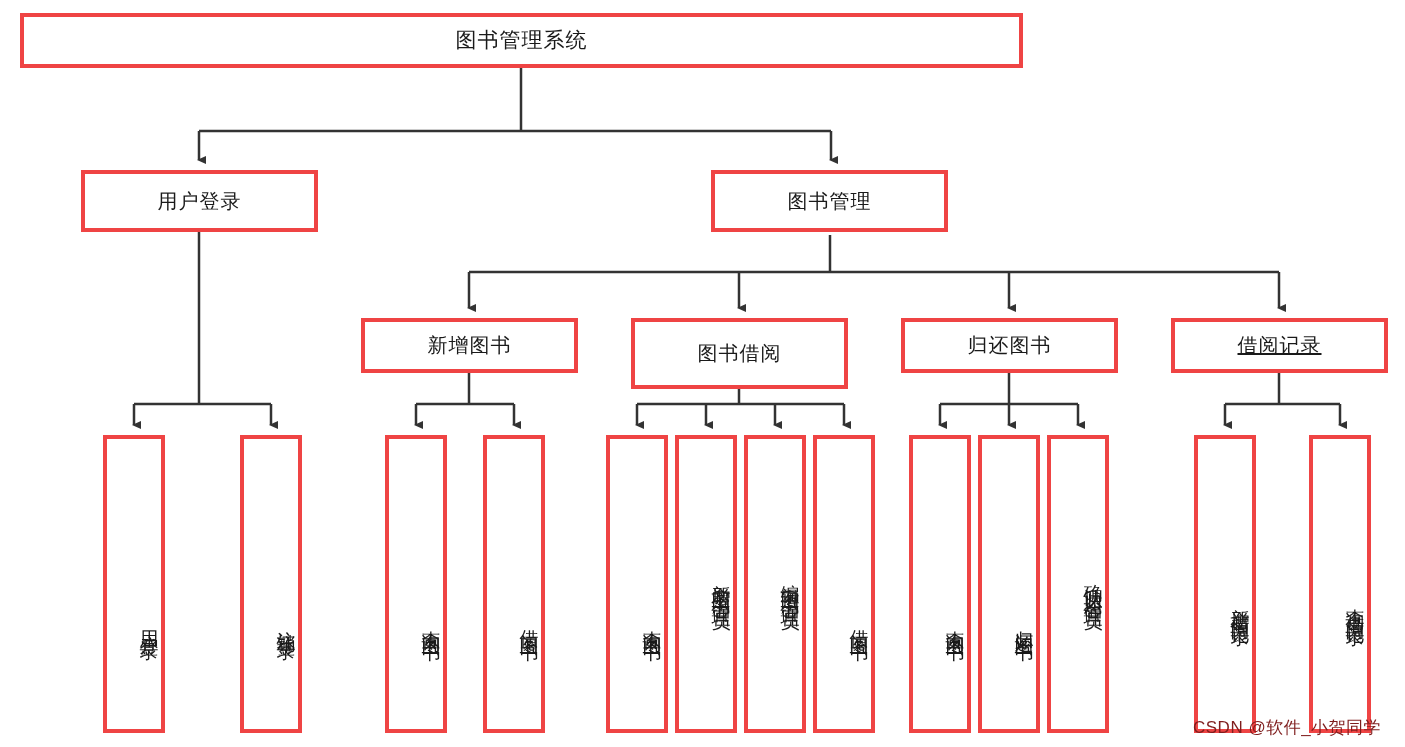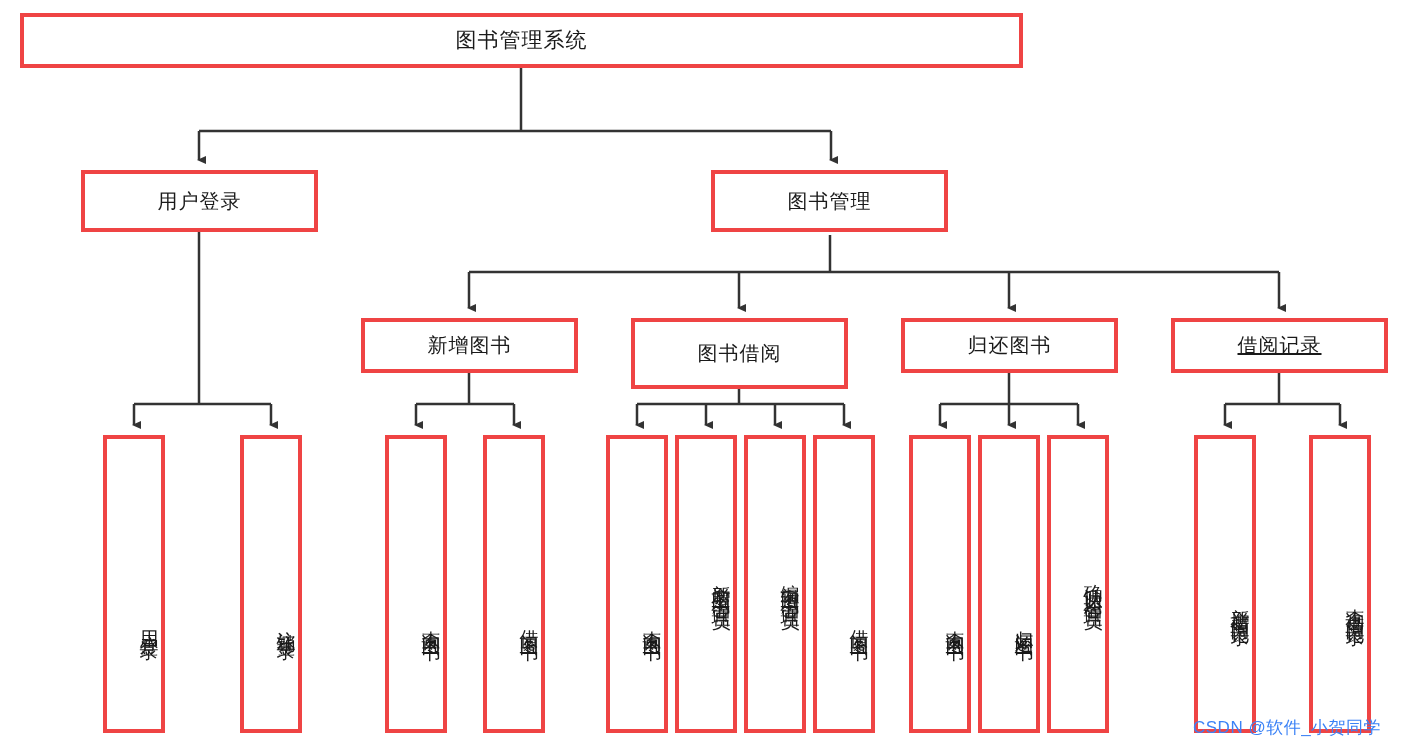--- a/index.html
+++ b/index.html
@@ -51,21 +51,21 @@
     align-items: flex-start;
     justify-content: center;
     padding-top: 4px;
     letter-spacing: 4px;
   }
   .node.leaf.tall-text {
     align-items: flex-start;
   }
   .watermark {
     position: absolute;
-    color: #3b82f6;
+    color: #7f1d1d;
     font-size: 17px;
     letter-spacing: 0.5px;
     white-space: nowrap;
     user-select: none;
   }
 </style>
 </head>
 <body>
 
 <div id="canvas">

